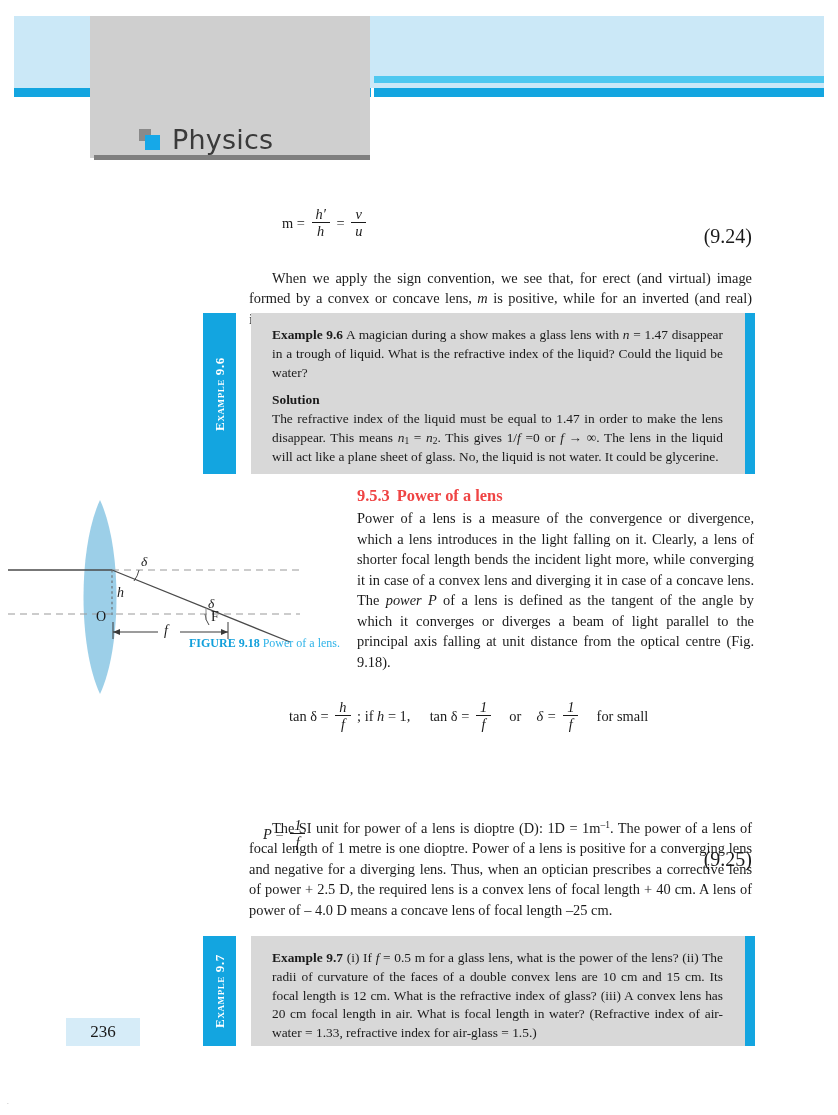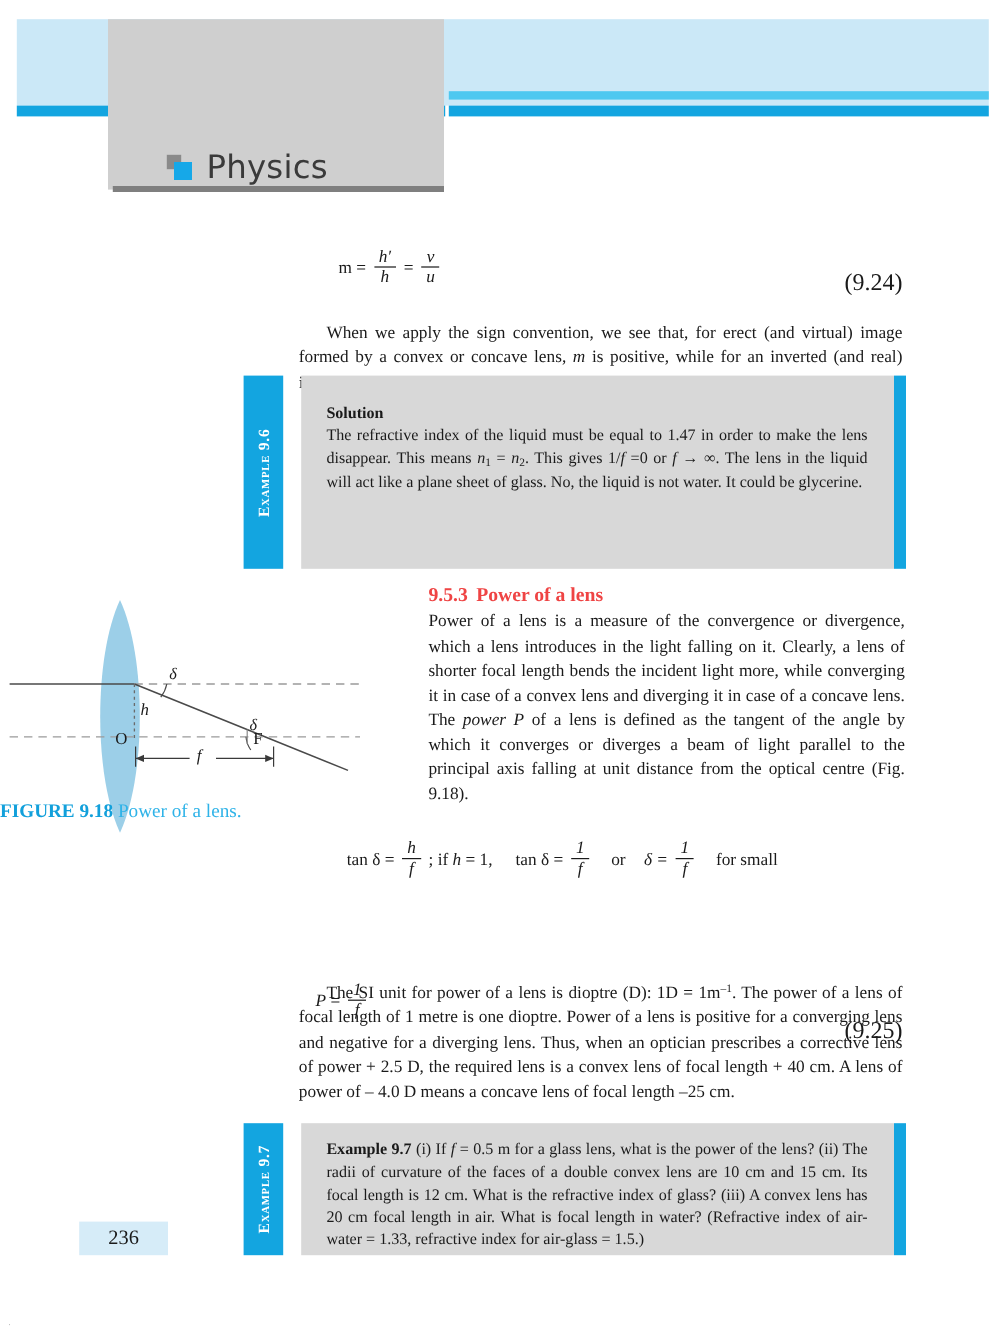--- a/index.html
+++ b/index.html
@@ -100,22 +100,22 @@
     position:absolute; left:48px; top:0; background:#d8d8d8;
     padding:13px 22px 13px 21px;
     font-size:13.4px; line-height:1.4; text-align:justify;
   }
   .ex-rightbar { position:absolute; width:10px; background:#13a5e0; }
   .ex-body b { font-weight:bold; }
 
   
   .figure { position:absolute; left:0px; top:492px; width:340px; height:210px; }
   .fig-cap {
-    position:absolute; left:0px; top:668px; width:340px;
-    text-align:left; color:#2fb3e8; font-size:16px;
+    position:absolute; left:0px; top:636px; width:340px;
+    text-align:right; color:#2fb3e8; font-size:12px;
   }
   .fig-cap b { font-weight:bold; color:#12a0db; }
 
   
   .pageno {
     position:absolute; left:66px; top:1018px; width:74px; height:28px;
     background:#d6ecf8; color:#1a1a1a;
     font-size:17px; display:flex; align-items:center; justify-content:center;
   }
   .corner-dot { position:absolute; left:7px; top:1098px; font-size:7px; color:#aaa; }
@@ -158,20 +158,21 @@
 
   <div class="col" style="top:268px;">
     <p class="indent"><span>When we apply the sign convention, we see that, for erect (and virtual) image formed by a convex or concave lens, </span><i>m</i><span> is positive, while for an inverted (and real) image, </span><i>m</i><span> is negative.</span></p>
   </div>
 
   <div class="ex-wrap" style="left:203px; top:313px; width:552px; height:161px;">
     <div class="ex-tab" style="height:161px;">
       <span>Example 9.6</span>
     </div>
     <div class="ex-body" style="width:494px; height:161px;">
+      <p><b>Example 9.6</b><span> A magician during a show makes a glass lens with </span><i>n</i><span> = 1.47 disappear in a trough of liquid.  What is the refractive index of the liquid? Could the liquid be water?</span></p>
       <p style="margin-top:9px;"><b>Solution</b></p>
       <p><span>The refractive index of the liquid must be equal to 1.47 in order to make the lens disappear. This means </span><i>n</i><span class="sub">1</span><span> = </span><i>n</i><span class="sub">2</span><span>. This gives 1/</span><i>f</i><span>  =0 or </span><i>f</i><span> → ∞. The lens in the liquid will act like a plane sheet of glass. No, the liquid is not water. It could be glycerine.</span></p>
     </div>
     <div class="ex-rightbar" style="left:542px; top:0; height:161px;"></div>
   </div>
 
   <div class="sec-head">
     <span class="num">9.5.3</span><span>Power of a lens</span>
   </div>
 

